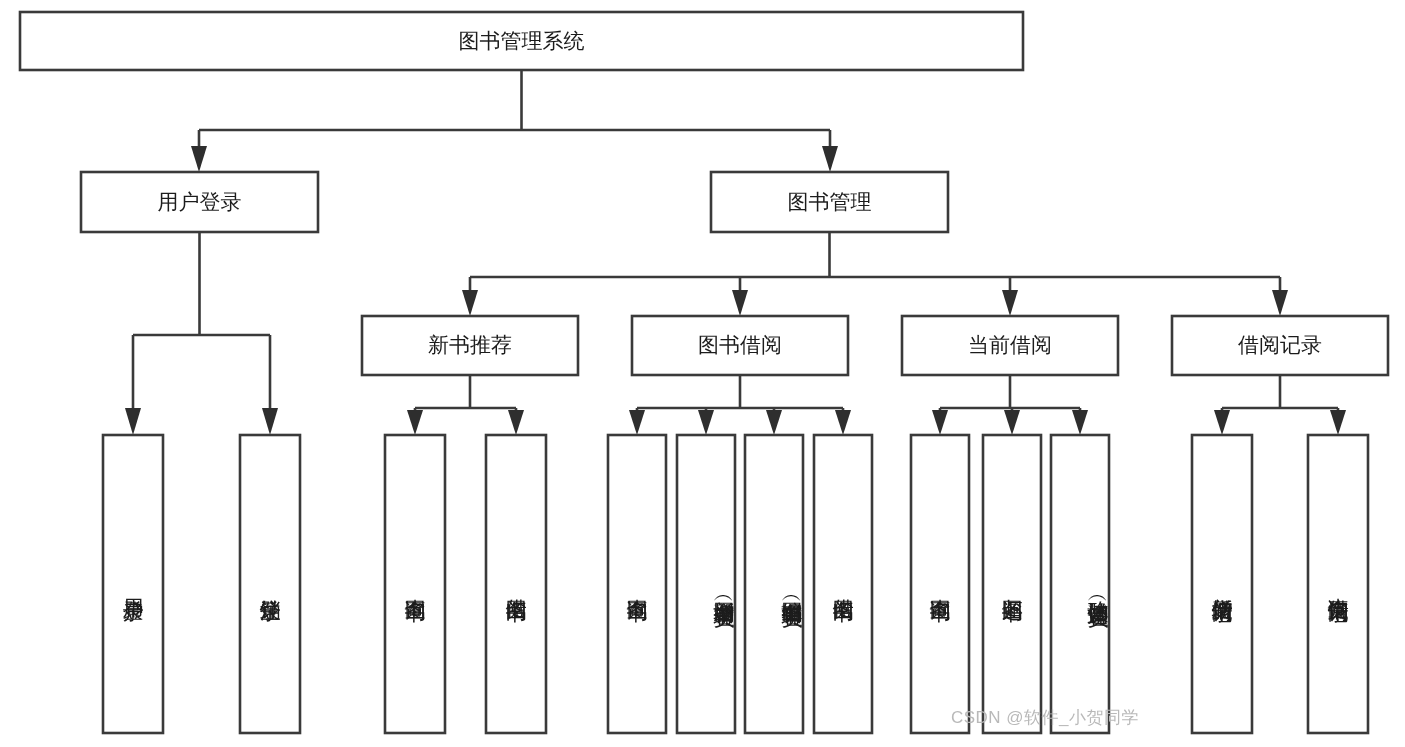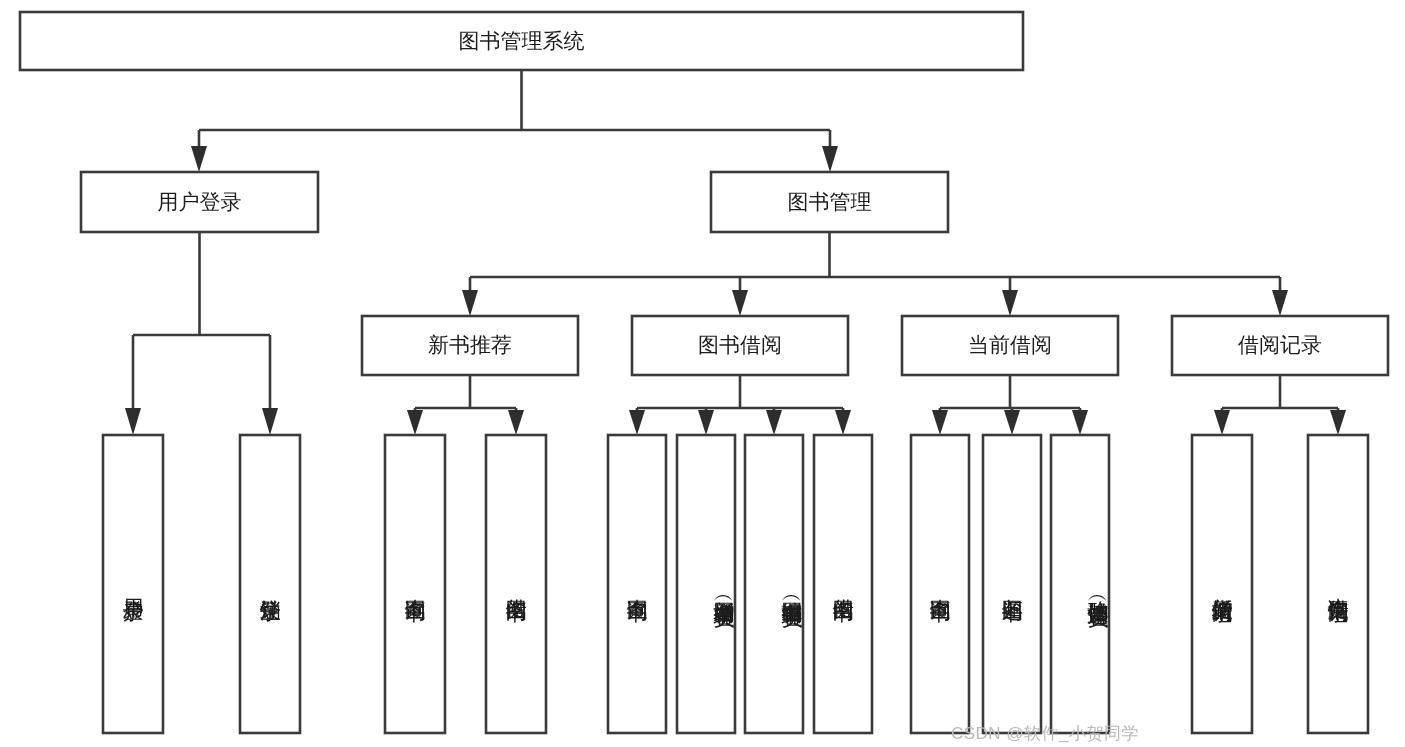--- a/index.html
+++ b/index.html
@@ -59,21 +59,21 @@
     font-size: 21px;
     line-height: 1.08;
     letter-spacing: 1px;
     color: #1c1c1c;
     white-space: nowrap;
     pointer-events: none;
   }
   #watermark {
     position: absolute;
     right: 8px;
-    bottom: 2px;
+    bottom: 18px;
     font-family: "Liberation Sans", "DejaVu Sans", sans-serif;
     font-size: 17px;
     color: #b9b9b9;
     letter-spacing: 0.5px;
     user-select: none;
   }
 </style>
 </head>
 <body>
 

